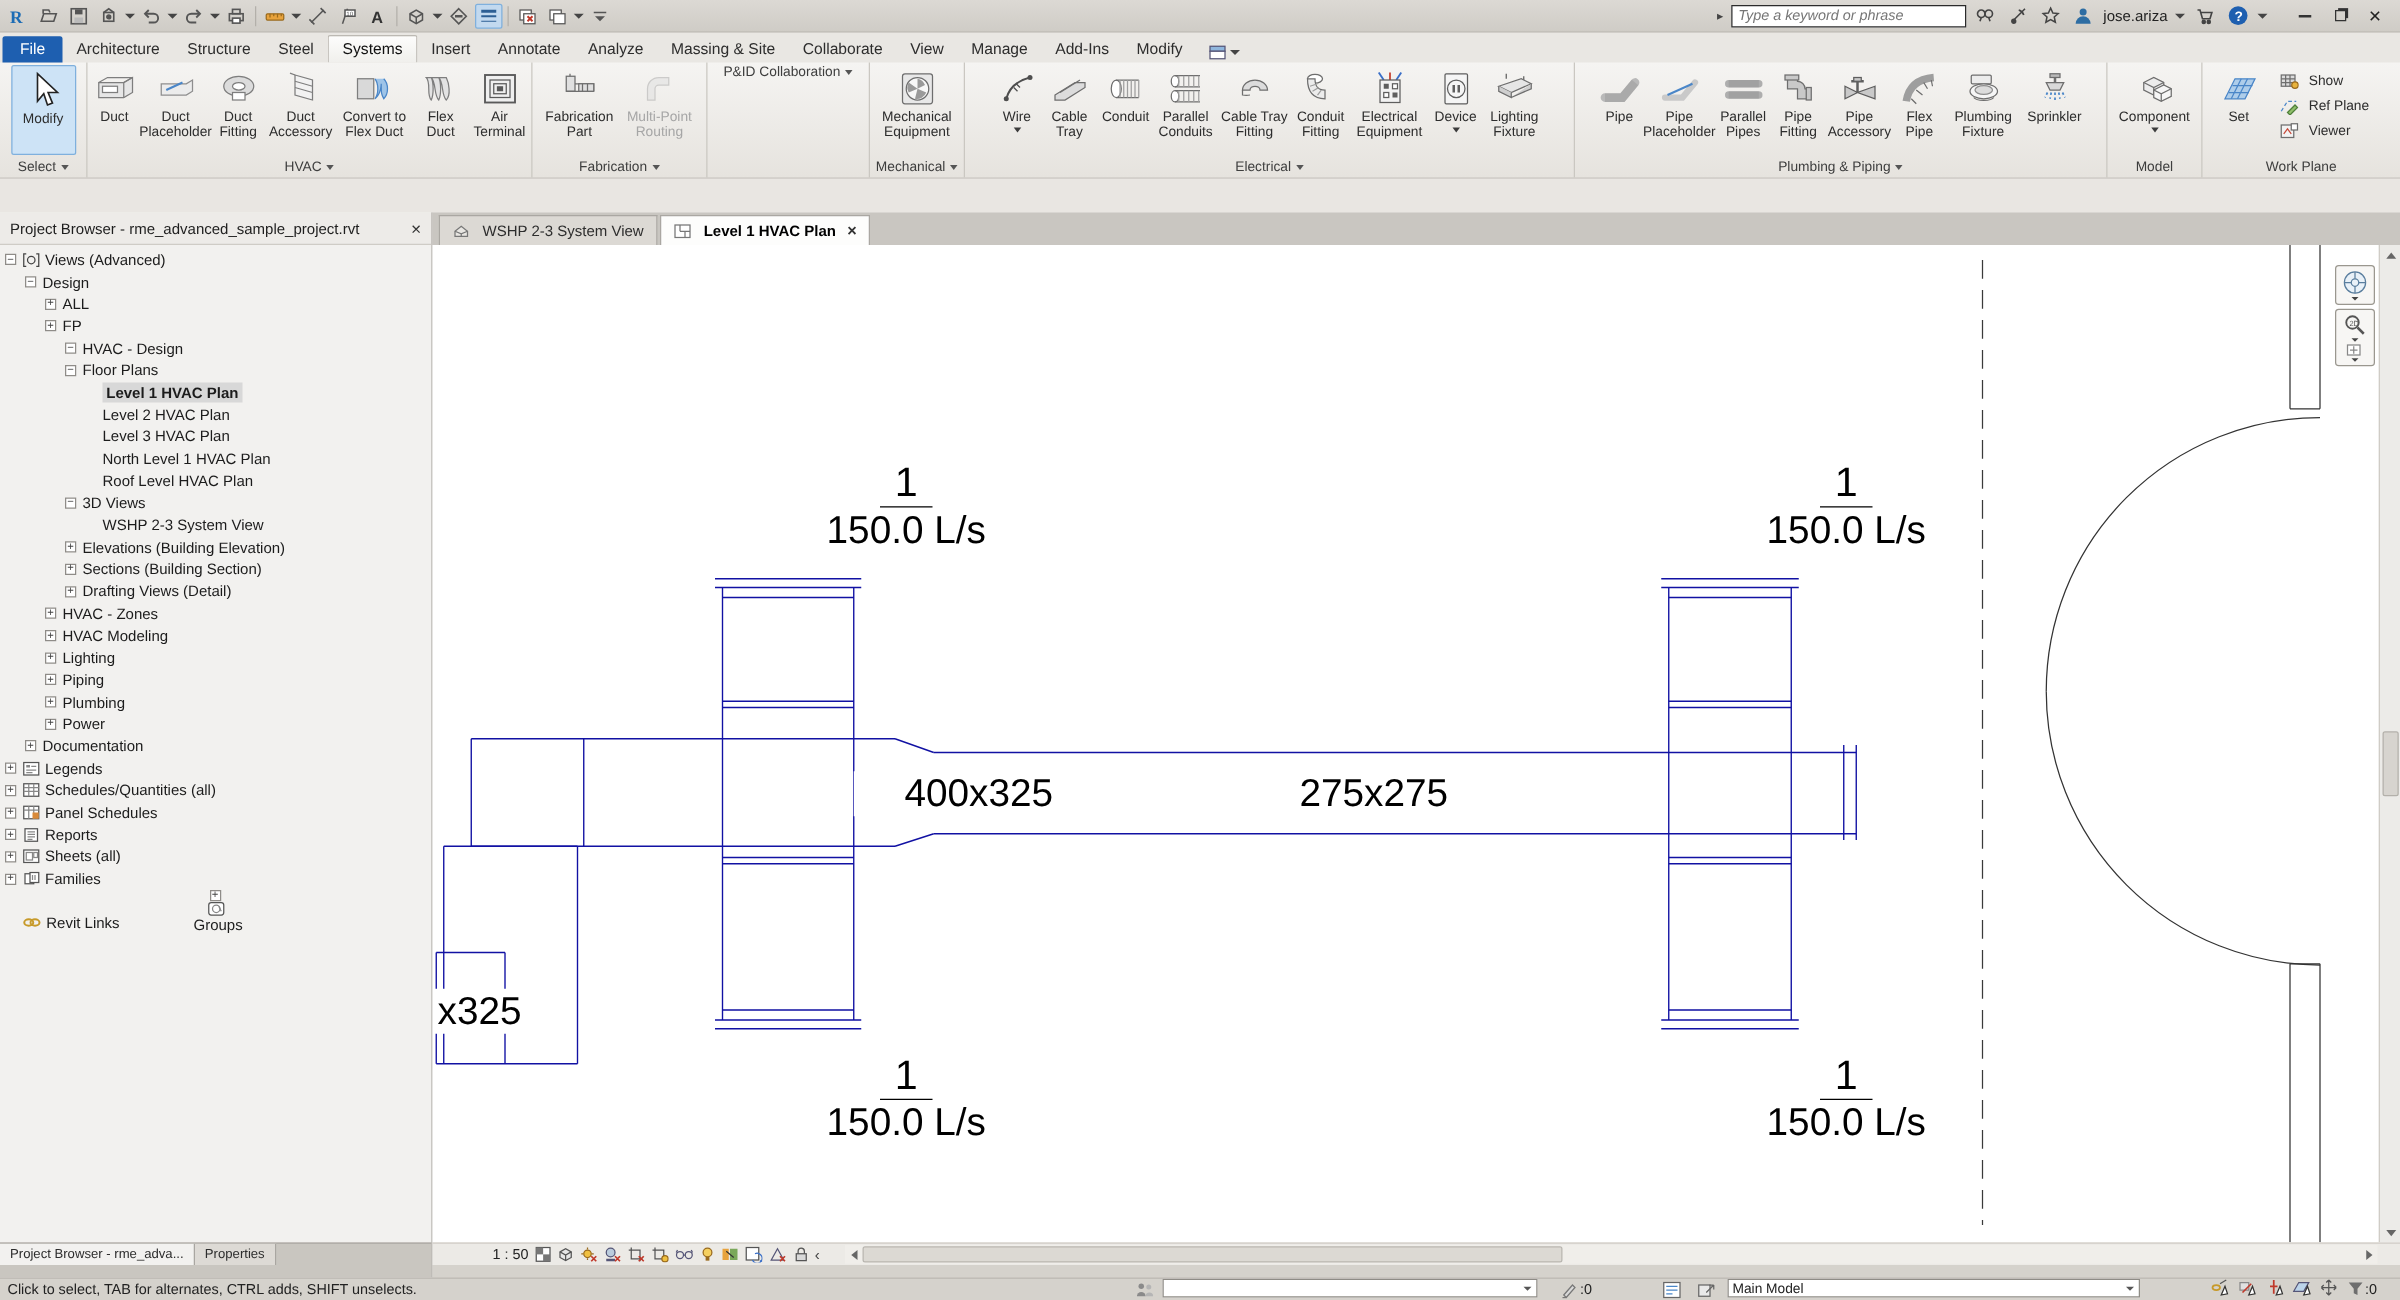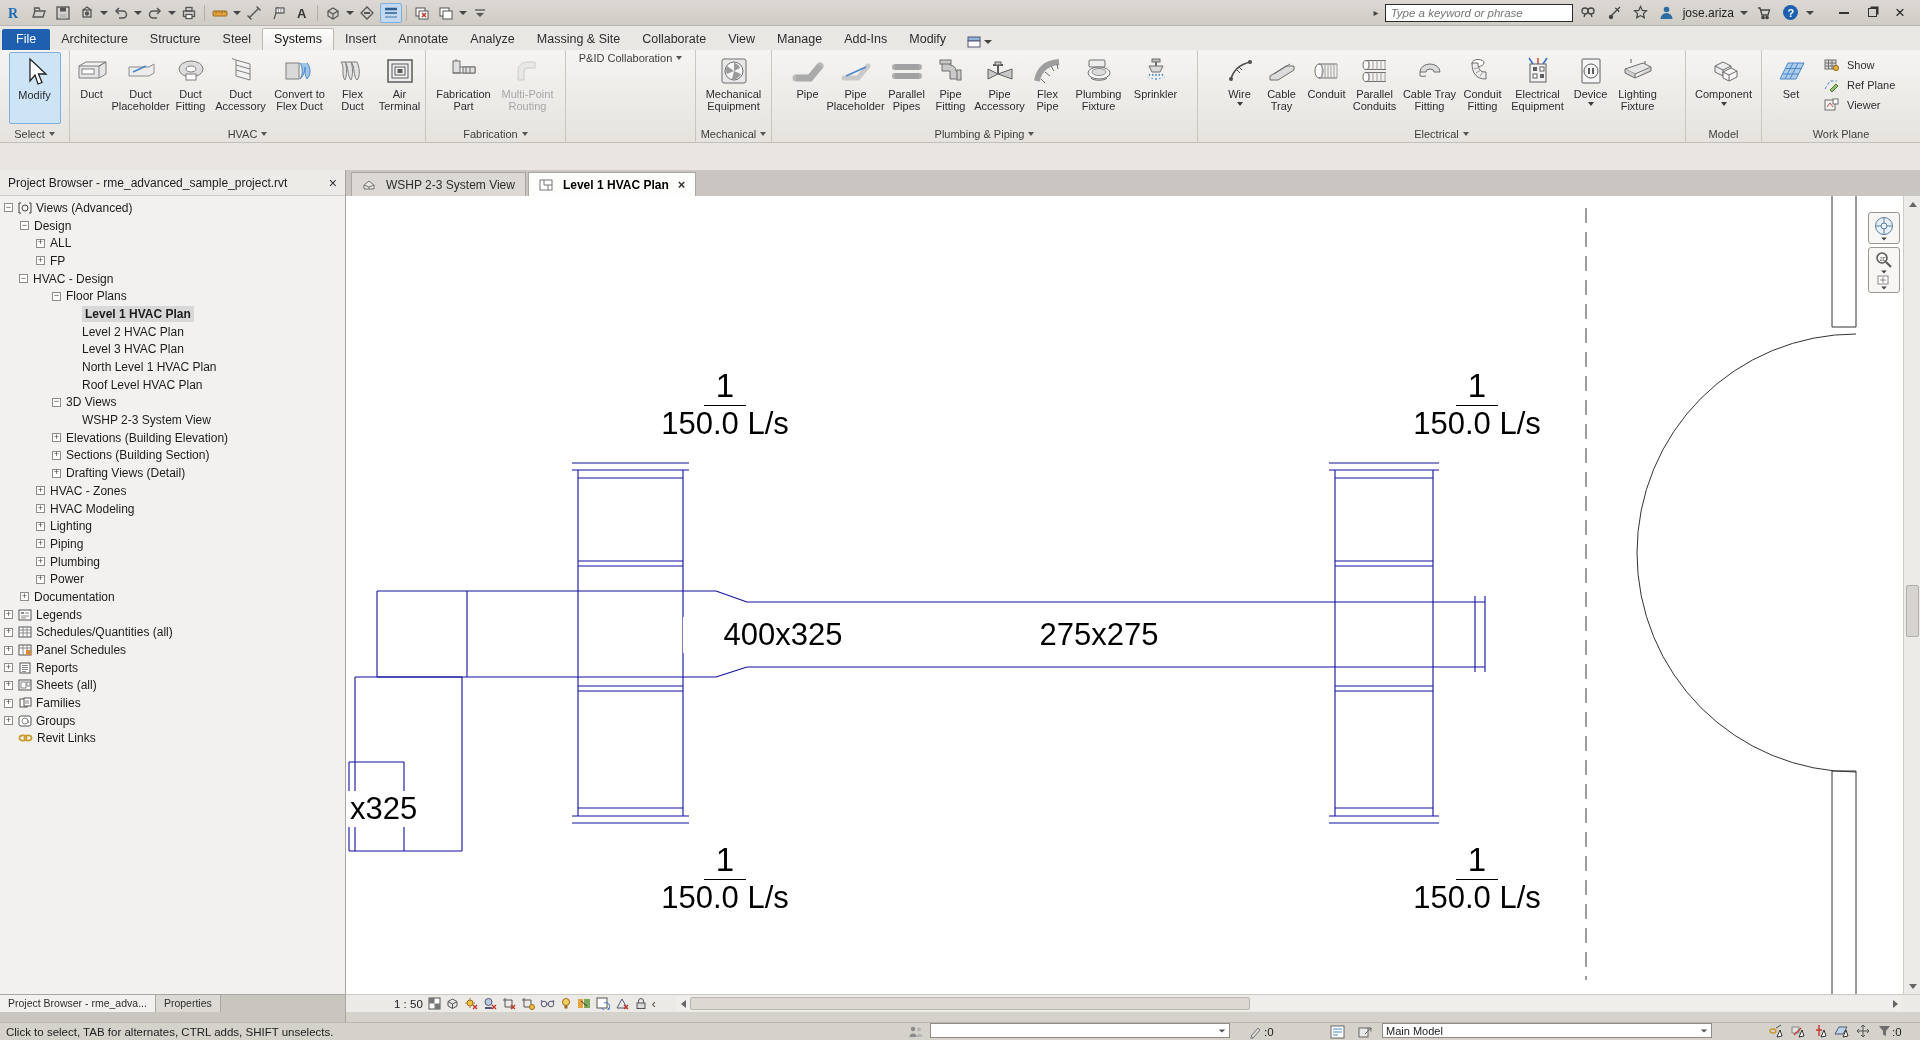--- a/index.html
+++ b/index.html
@@ -435,107 +435,20 @@
           </span>
         <span class="rlabel">Mechanical Equipment</span>
       </div>
     </div>
     <div class="plabel">
         <span>Mechanical</span>
         <span class="parrow"></span>
       </div>
   </div>
 
-  <div class="panel" style="width:426px;">
-    <div class="pbody">
-      <div class="rbtn" style="width:40px;">
-        <span class="ric">
-            <svg width="32" height="26">
-              <path d="M4 20 L18 20 L28 8" stroke="#b9b9b9" stroke-width="7" fill="none" stroke-linecap="round"></path>
-              <path d="M4 20 L18 20 L28 8" stroke="#7e7e7e" stroke-width="7" fill="none" opacity=".25"></path>
-            </svg>
-          </span>
-        <span class="rlabel">Pipe</span>
-      </div>
-      <div class="rbtn" style="width:56px;">
-        <span class="ric">
-            <svg width="32" height="26" fill="none">
-              <path d="M4 20 L18 20 L28 8" stroke="#c9c9c9" stroke-width="5" stroke-linecap="round"></path>
-              <path d="M6 18 L26 9" stroke="#4a86c8" stroke-width="1.6"></path>
-            </svg>
-          </span>
-        <span class="rlabel">Pipe Placeholder</span>
-      </div>
-      <div class="rbtn" style="width:46px;">
-        <span class="ric">
-            <svg width="32" height="26">
-              <path d="M4 9 H28 M4 18 H28" stroke="#aeaeae" stroke-width="6" stroke-linecap="round"></path>
-              <path d="M4 9 H28 M4 18 H28" stroke="#6e6e6e" stroke-width="6" opacity=".2"></path>
-            </svg>
-          </span>
-        <span class="rlabel">Parallel Pipes</span>
-      </div>
-      <div class="rbtn" style="width:42px;">
-        <span class="ric">
-            <svg width="28" height="28" fill="#c9c9c9" stroke="#6e6e6e">
-              <path d="M5 4 H13 V8 A6 6 0 0 1 19 14 H23 V22 H13 V14 H5 Z"></path>
-              <rect x="3" y="3" width="11" height="4"></rect>
-              <rect x="20" y="13" width="4" height="10"></rect>
-            </svg>
-          </span>
-        <span class="rlabel">Pipe Fitting</span>
-      </div>
-      <div class="rbtn" style="width:56px;">
-        <span class="ric">
-            <svg width="32" height="28" fill="#c9c9c9" stroke="#5e5e5e">
-              <path d="M4 12 L14 17 L4 22 Z M28 12 L14 17 L28 22 Z"></path>
-              <path d="M14 17 V8 M9 8 H19" fill="none" stroke-width="2"></path>
-              <rect x="11" y="5" width="6" height="3"></rect>
-            </svg>
-          </span>
-        <span class="rlabel">Pipe Accessory</span>
-      </div>
-      <div class="rbtn" style="width:40px;">
-        <span class="ric">
-            <svg width="30" height="28" fill="none" stroke="#9e9e9e">
-              <path d="M4 24 C6 12 14 6 26 5" stroke-width="6"></path>
-              <path d="M8 22 L12 26 M12 15 L17 19 M18 9 L21 14 M24 7 L25 12" stroke="#6e6e6e"></path>
-            </svg>
-          </span>
-        <span class="rlabel">Flex Pipe</span>
-      </div>
-      <div class="rbtn" style="width:62px;">
-        <span class="ric">
-            <svg width="32" height="28">
-              <rect x="6" y="3" width="16" height="7" rx="1" fill="#ececec" stroke="#6e6e6e"></rect>
-              <ellipse cx="16" cy="16" rx="11" ry="6" fill="#f6f6f6" stroke="#6e6e6e"></ellipse>
-              <ellipse cx="16" cy="15" rx="7" ry="3.5" fill="#dcdcdc" stroke="#8e8e8e"></ellipse>
-              <path d="M8 21 C10 24 22 24 24 21" fill="none" stroke="#6e6e6e"></path>
-            </svg>
-          </span>
-        <span class="rlabel">Plumbing Fixture</span>
-      </div>
-      <div class="rbtn" style="width:52px;">
-        <span class="ric">
-            <svg width="32" height="28">
-              <rect x="12" y="2" width="8" height="3" fill="#b9b9b9" stroke="#6e6e6e"></rect>
-              <path d="M16 5 V9" stroke="#6e6e6e" stroke-width="2"></path>
-              <path d="M9 9 H23 L20 15 H12 Z" fill="#d9d9d9" stroke="#6e6e6e"></path>
-              <path d="M10 17 L8 21 M13 17 L12 22 M16 17 L16 23 M19 17 L20 22 M22 17 L24 21" stroke="#4a86c8" stroke-width="1.4" stroke-dasharray="2 2"></path>
-            </svg>
-          </span>
-        <span class="rlabel">Sprinkler</span>
-      </div>
-    </div>
-    <div class="plabel">
-        <span>Plumbing &amp; Piping</span>
-        <span class="parrow"></span>
-      </div>
-  </div>
-
   <div class="panel" style="width:488px;">
     <div class="pbody">
       <div class="rbtn" style="width:38px;">
         <span class="ric">
             <svg width="28" height="26" fill="none">
               <path d="M5 21 C8 10 16 6 24 4" stroke="#4e4e4e" stroke-width="1.6"></path>
               <circle cx="5" cy="21" r="2" fill="#4e4e4e"></circle>
               <circle cx="24" cy="4" r="2" fill="#4e4e4e"></circle>
               <path d="M11 12 L14 15 M13 9 L16 12" stroke="#4e4e4e"></path>
             </svg>
@@ -635,20 +548,107 @@
           </span>
         <span class="rlabel">Lighting Fixture</span>
       </div>
     </div>
     <div class="plabel">
         <span>Electrical</span>
         <span class="parrow"></span>
       </div>
   </div>
 
+  <div class="panel" style="width:426px;">
+    <div class="pbody">
+      <div class="rbtn" style="width:40px;">
+        <span class="ric">
+            <svg width="32" height="26">
+              <path d="M4 20 L18 20 L28 8" stroke="#b9b9b9" stroke-width="7" fill="none" stroke-linecap="round"></path>
+              <path d="M4 20 L18 20 L28 8" stroke="#7e7e7e" stroke-width="7" fill="none" opacity=".25"></path>
+            </svg>
+          </span>
+        <span class="rlabel">Pipe</span>
+      </div>
+      <div class="rbtn" style="width:56px;">
+        <span class="ric">
+            <svg width="32" height="26" fill="none">
+              <path d="M4 20 L18 20 L28 8" stroke="#c9c9c9" stroke-width="5" stroke-linecap="round"></path>
+              <path d="M6 18 L26 9" stroke="#4a86c8" stroke-width="1.6"></path>
+            </svg>
+          </span>
+        <span class="rlabel">Pipe Placeholder</span>
+      </div>
+      <div class="rbtn" style="width:46px;">
+        <span class="ric">
+            <svg width="32" height="26">
+              <path d="M4 9 H28 M4 18 H28" stroke="#aeaeae" stroke-width="6" stroke-linecap="round"></path>
+              <path d="M4 9 H28 M4 18 H28" stroke="#6e6e6e" stroke-width="6" opacity=".2"></path>
+            </svg>
+          </span>
+        <span class="rlabel">Parallel Pipes</span>
+      </div>
+      <div class="rbtn" style="width:42px;">
+        <span class="ric">
+            <svg width="28" height="28" fill="#c9c9c9" stroke="#6e6e6e">
+              <path d="M5 4 H13 V8 A6 6 0 0 1 19 14 H23 V22 H13 V14 H5 Z"></path>
+              <rect x="3" y="3" width="11" height="4"></rect>
+              <rect x="20" y="13" width="4" height="10"></rect>
+            </svg>
+          </span>
+        <span class="rlabel">Pipe Fitting</span>
+      </div>
+      <div class="rbtn" style="width:56px;">
+        <span class="ric">
+            <svg width="32" height="28" fill="#c9c9c9" stroke="#5e5e5e">
+              <path d="M4 12 L14 17 L4 22 Z M28 12 L14 17 L28 22 Z"></path>
+              <path d="M14 17 V8 M9 8 H19" fill="none" stroke-width="2"></path>
+              <rect x="11" y="5" width="6" height="3"></rect>
+            </svg>
+          </span>
+        <span class="rlabel">Pipe Accessory</span>
+      </div>
+      <div class="rbtn" style="width:40px;">
+        <span class="ric">
+            <svg width="30" height="28" fill="none" stroke="#9e9e9e">
+              <path d="M4 24 C6 12 14 6 26 5" stroke-width="6"></path>
+              <path d="M8 22 L12 26 M12 15 L17 19 M18 9 L21 14 M24 7 L25 12" stroke="#6e6e6e"></path>
+            </svg>
+          </span>
+        <span class="rlabel">Flex Pipe</span>
+      </div>
+      <div class="rbtn" style="width:62px;">
+        <span class="ric">
+            <svg width="32" height="28">
+              <rect x="6" y="3" width="16" height="7" rx="1" fill="#ececec" stroke="#6e6e6e"></rect>
+              <ellipse cx="16" cy="16" rx="11" ry="6" fill="#f6f6f6" stroke="#6e6e6e"></ellipse>
+              <ellipse cx="16" cy="15" rx="7" ry="3.5" fill="#dcdcdc" stroke="#8e8e8e"></ellipse>
+              <path d="M8 21 C10 24 22 24 24 21" fill="none" stroke="#6e6e6e"></path>
+            </svg>
+          </span>
+        <span class="rlabel">Plumbing Fixture</span>
+      </div>
+      <div class="rbtn" style="width:52px;">
+        <span class="ric">
+            <svg width="32" height="28">
+              <rect x="12" y="2" width="8" height="3" fill="#b9b9b9" stroke="#6e6e6e"></rect>
+              <path d="M16 5 V9" stroke="#6e6e6e" stroke-width="2"></path>
+              <path d="M9 9 H23 L20 15 H12 Z" fill="#d9d9d9" stroke="#6e6e6e"></path>
+              <path d="M10 17 L8 21 M13 17 L12 22 M16 17 L16 23 M19 17 L20 22 M22 17 L24 21" stroke="#4a86c8" stroke-width="1.4" stroke-dasharray="2 2"></path>
+            </svg>
+          </span>
+        <span class="rlabel">Sprinkler</span>
+      </div>
+    </div>
+    <div class="plabel">
+        <span>Plumbing &amp; Piping</span>
+        <span class="parrow"></span>
+      </div>
+  </div>
+
   <div class="panel" style="width:76px;">
     <div class="pbody">
       <div class="rbtn" style="width:64px;">
         <span class="ric">
             <svg width="34" height="30" fill="#ececec" stroke="#6e6e6e">
               <path d="M8 10 L16 6 L24 10 L24 16 L16 20 L8 16 Z"></path>
               <path d="M8 10 L16 14 L24 10 M16 14 V20" fill="none"></path>
               <path d="M16 16 L24 12 L30 15 L30 21 L22 25 L16 22 Z" fill="#f6f6f6"></path>
               <path d="M16 16 L22 19 L30 15 M22 19 V25" fill="none"></path>
             </svg>
@@ -736,21 +736,21 @@
           <span class="tlabel">Design</span>
         </div>
       <div class="trow" style="padding-left:36px;">
           <span class="exp plus"></span>
           <span class="tlabel">ALL</span>
         </div>
       <div class="trow" style="padding-left:36px;text-align:center;">
           <span class="exp plus"></span>
           <span class="tlabel">FP</span>
         </div>
-      <div class="trow" style="padding-left:19px;">
+      <div class="trow" style="padding-left:52px;">
           <span class="exp minus"></span>
           <span class="tlabel">HVAC - Design</span>
         </div>
       <div class="trow" style="padding-left:52px;">
           <span class="exp minus"></span>
           <span class="tlabel">Floor Plans</span>
         </div>
       <div class="trow selrow" style="padding-left:68px;">
           <span class="exp none"></span>
           <span class="tlabel">Level 1 HVAC Plan</span>
@@ -876,21 +876,21 @@
           <span class="exp plus"></span>
           <span class="ticon">
             <svg width="14" height="12">
               <rect x="2" y="2" width="7" height="8" fill="#fff" stroke="#555"></rect>
               <rect x="6" y="1" width="7" height="8" fill="#fff" stroke="#555"></rect>
               <path d="M8 3 V7 M10 3 V7" stroke="#888"></path>
             </svg>
           </span>
           <span class="tlabel">Families</span>
         </div>
-      <div class="trow" style="padding-left:4px;">
+      <div class="trow" style="padding-left:4px;flex-direction:column;">
           <span class="exp plus"></span>
           <span class="ticon">
             <svg width="14" height="12">
               <rect x="1" y="1" width="12" height="10" rx="2" fill="#fff" stroke="#555"></rect>
               <circle cx="7" cy="6" r="3" fill="none" stroke="#888"></circle>
               <path d="M9 4 L11 8" stroke="#888"></path>
             </svg>
           </span>
           <span class="tlabel">Groups</span>
         </div>

